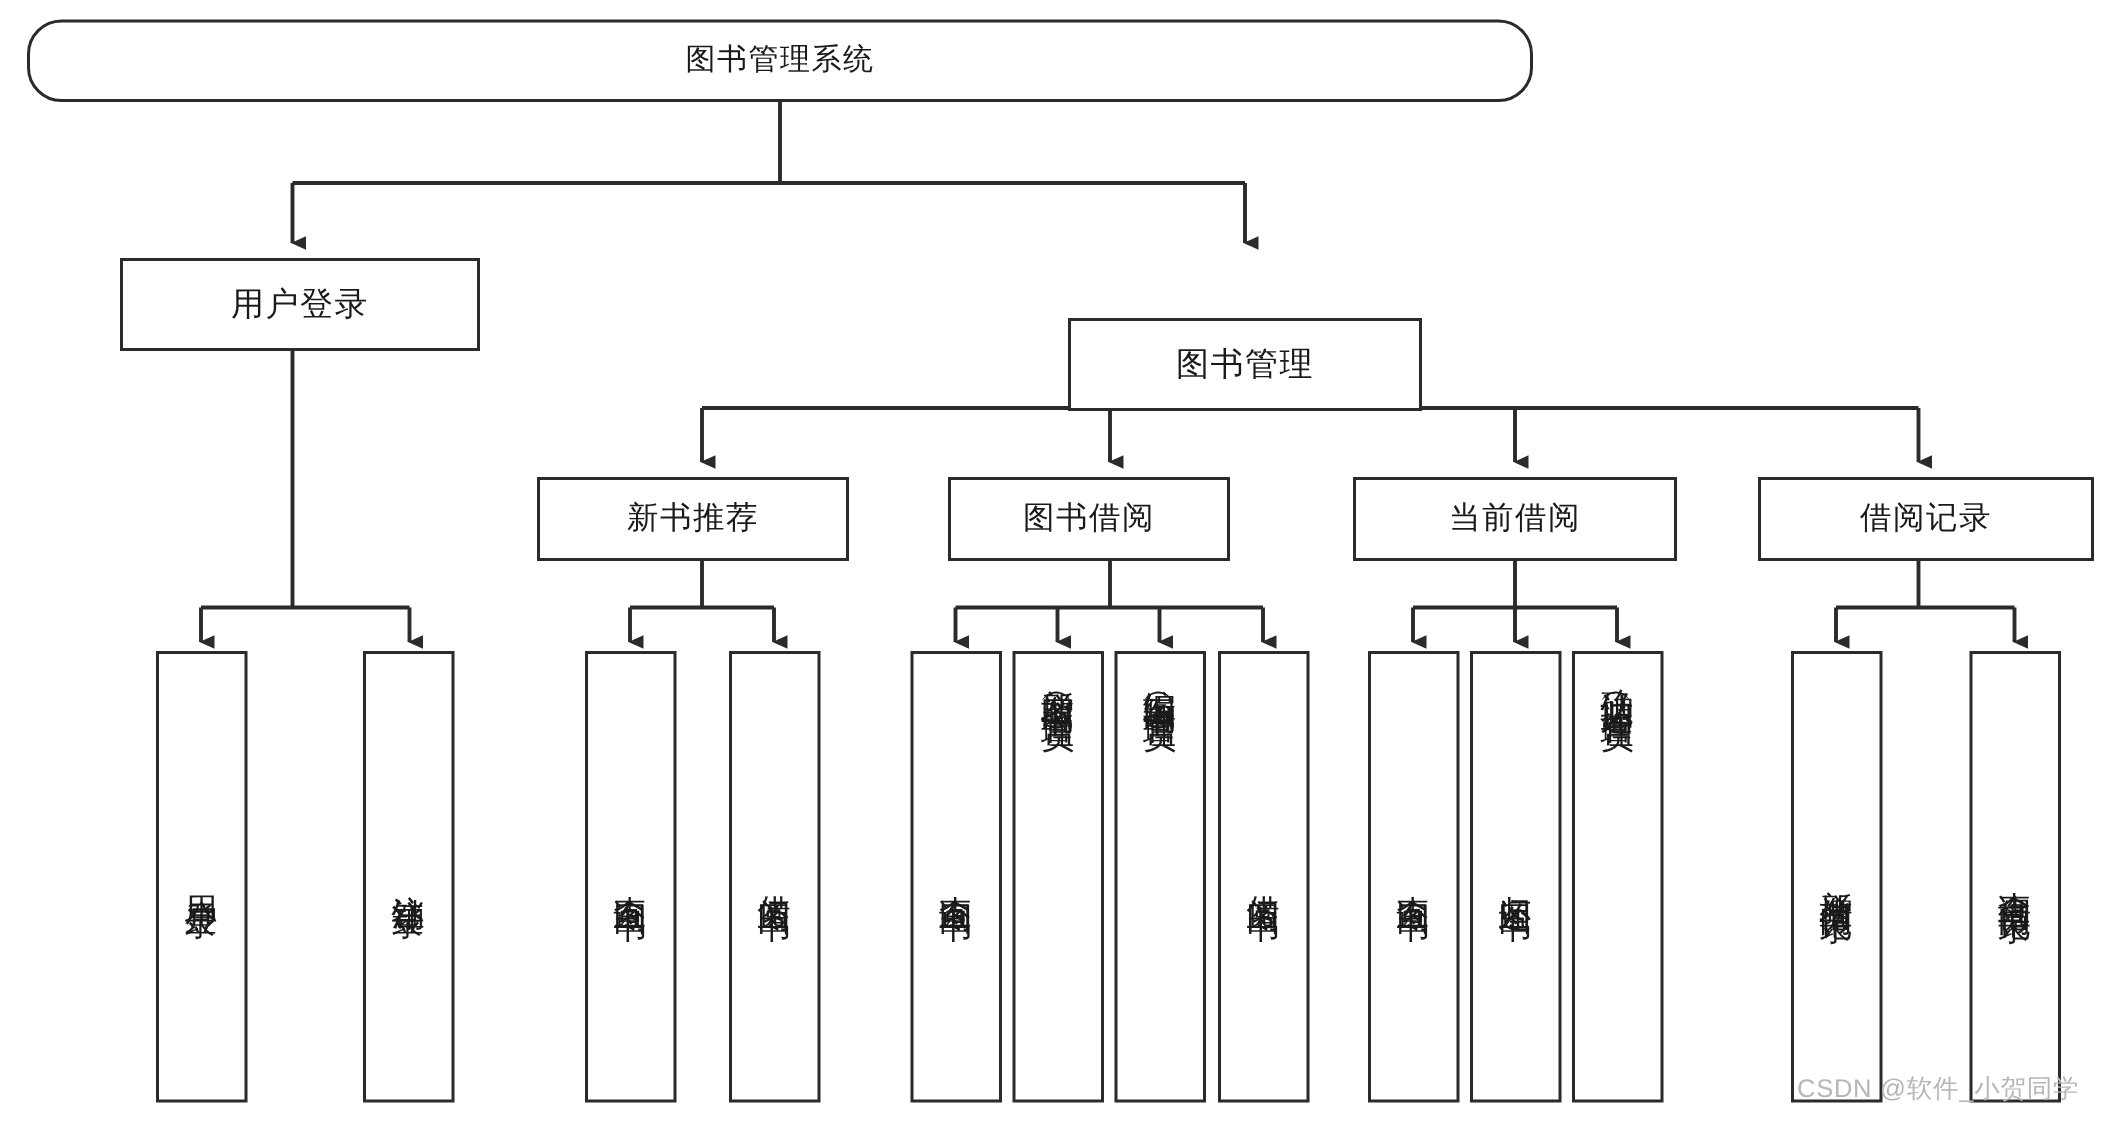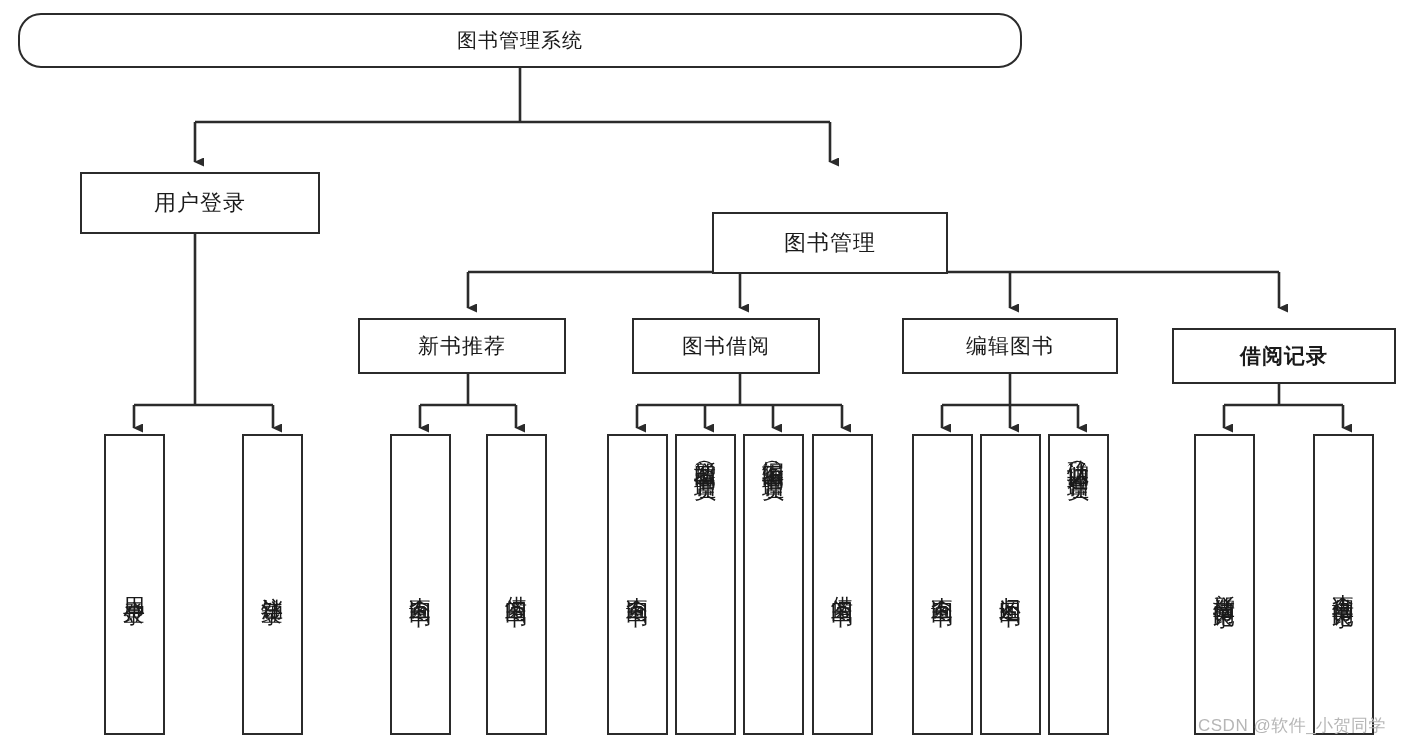--- a/index.html
+++ b/index.html
@@ -158,23 +158,23 @@
     <span class="label">图书管理</span>
   </div>
 
   <div class="node level3" style="left:358px; top:318px; width:208px; height:56px;">
     <span class="label">新书推荐</span>
   </div>
   <div class="node level3" style="left:632px; top:318px; width:188px; height:56px;">
     <span class="label">图书借阅</span>
   </div>
   <div class="node level3" style="left:902px; top:318px; width:216px; height:56px;">
-    <span class="label">编辑图书</span>
-  </div>
-  <div class="node level3" style="left:1172px; top:328px; width:224px; height:56px;font-weight:bold;">
+    <span class="label">当前借阅</span>
+  </div>
+  <div class="node level3" style="left:1172px; top:318px; width:224px; height:56px;">
     <span class="label">借阅记录</span>
   </div>
 
   <div class="node leaf" style="left:104px; top:434px; width:61px; height:301px;">
     <div class="leaf-inner">
       <span class="label">用户登录</span>
     </div>
   </div>
   <div class="node leaf" style="left:242px; top:434px; width:61px; height:301px;">
     <div class="leaf-inner">

